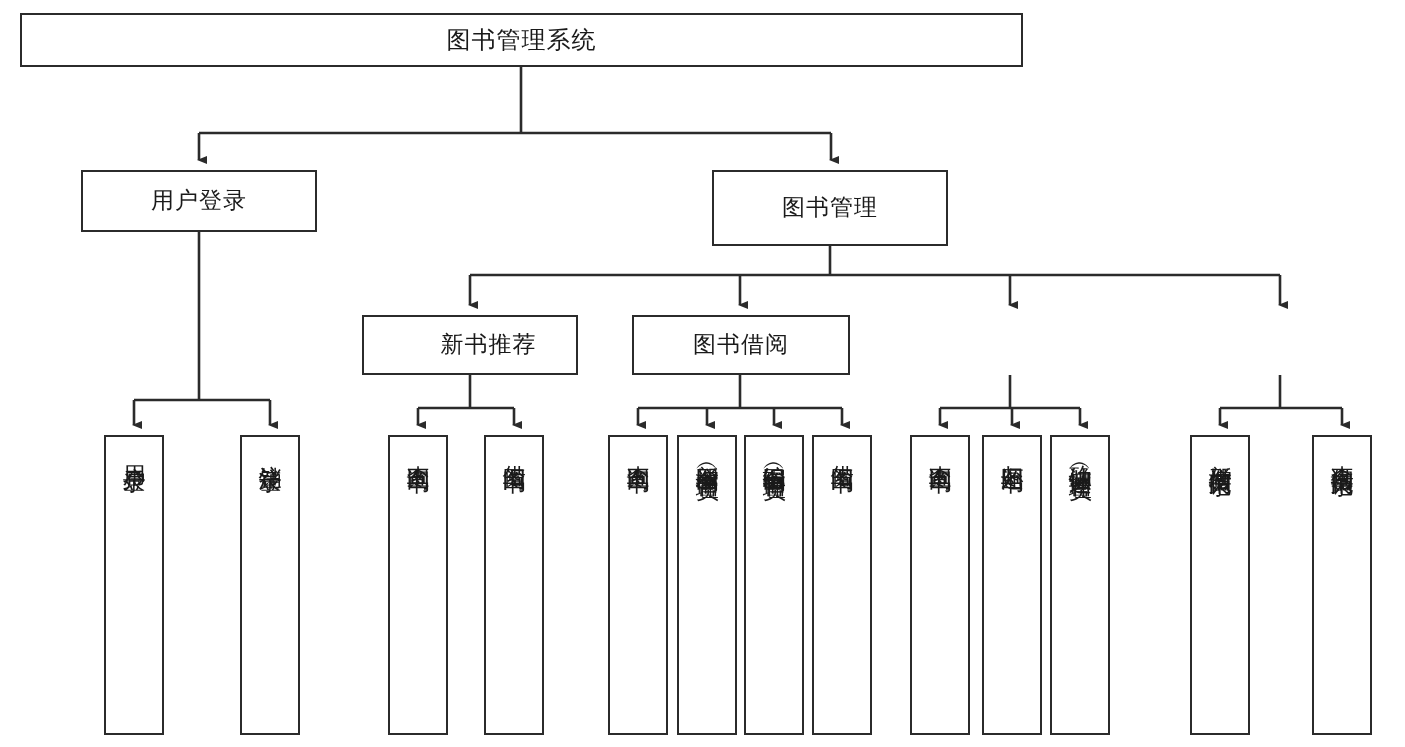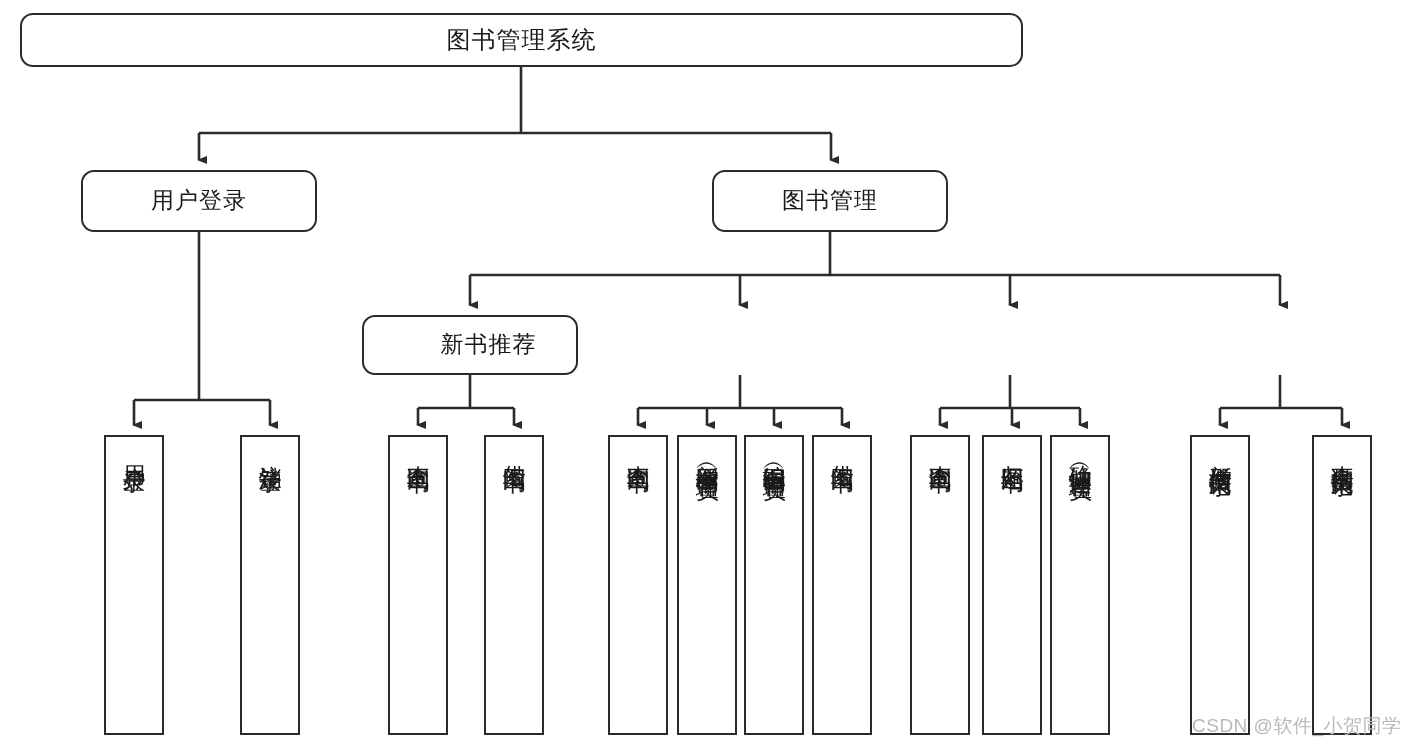--- a/index.html
+++ b/index.html
@@ -34,21 +34,20 @@
     display: flex;
     align-items: center;
     justify-content: center;
     color: #1a1a1a;
   }
   .node.h {
     font-size: 23px;
     letter-spacing: 1px;
     line-height: 1.2;
     white-space: nowrap;
-    border-radius: 13px;
   }
   .node.root {
     font-size: 24px;
   }
   
   .node.v {
     align-items: flex-start;
     justify-content: center;
     padding-top: 10px;
   }
@@ -124,26 +123,29 @@
     </g>
   </svg>
 
   <div class="node h root" style="left:20px; top:13px; width:1003px; height:54px;">
     <span>图书管理系统</span>
   </div>
 
   <div class="node h" style="left:81px; top:170px; width:236px; height:62px;">
     <span>用户登录</span>
   </div>
-  <div class="node h" style="left:712px; top:170px; width:236px; height:62px;">
+  <div class="node h" style="left:712px; top:170px; width:236px; height:76px;">
     <span>图书管理</span>
   </div>
 
   <div class="node h" style="left:362px; top:315px; width:216px; height:60px;padding-left:37px;">
     <span>新书推荐</span>
+  </div>
+  <div class="node h" style="left:632px; top:315px; width:218px; height:60px;">
+    <span>图书借阅</span>
   </div>
 
   <div class="node v" style="left:104px; top:435px; width:60px; height:300px;">
     <span class="vtext">用户登录</span>
   </div>
   <div class="node v" style="left:240px; top:435px; width:60px; height:300px;">
     <span class="vtext">注销登录</span>
   </div>
 
   <div class="node v" style="left:388px; top:435px; width:60px; height:300px;">
@@ -176,15 +178,14 @@
     <span class="vtext">确认归还（管理员）</span>
   </div>
 
   <div class="node v" style="left:1190px; top:435px; width:60px; height:300px;">
     <span class="vtext">新增借阅记录</span>
   </div>
   <div class="node v" style="left:1312px; top:435px; width:60px; height:300px;">
     <span class="vtext">查询借阅记录</span>
   </div>
 
-  <div class="watermark" style="left:1192px; top:713px;">CSDN @软件_小贺同学</div>
 
 </div>
 
 </body></html>

